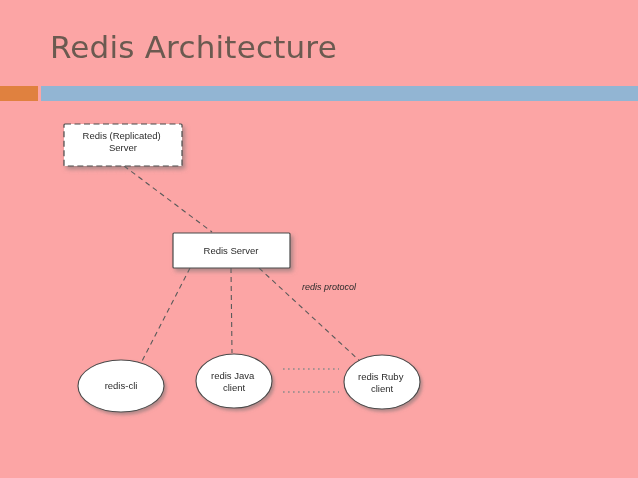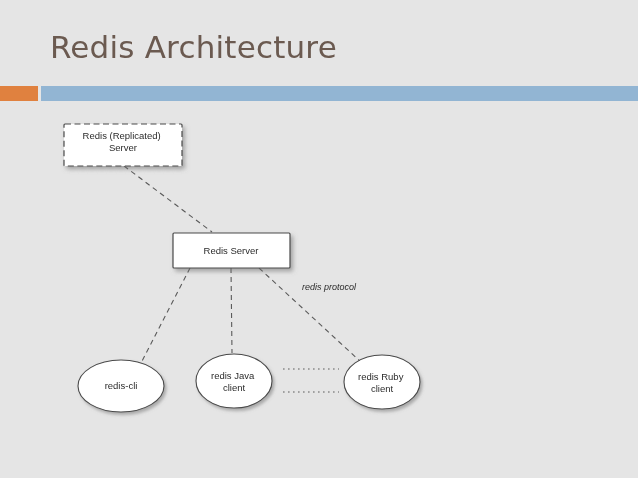--- a/index.html
+++ b/index.html
@@ -14,21 +14,21 @@
     font-family: "Liberation Sans", sans-serif;
     position: relative;
   }
 
   #slide {
     position: absolute;
     left: 0;
     top: 0;
     width: 638px;
     height: 478px;
-    background: #e5e5e5;
+    background: #fca5a5;
   }
 
   
   #slide-title {
     position: absolute;
     left: 50px;
     top: 27px;
     font-family: "DejaVu Sans", sans-serif;
     font-size: 31px;
     font-weight: 400;

